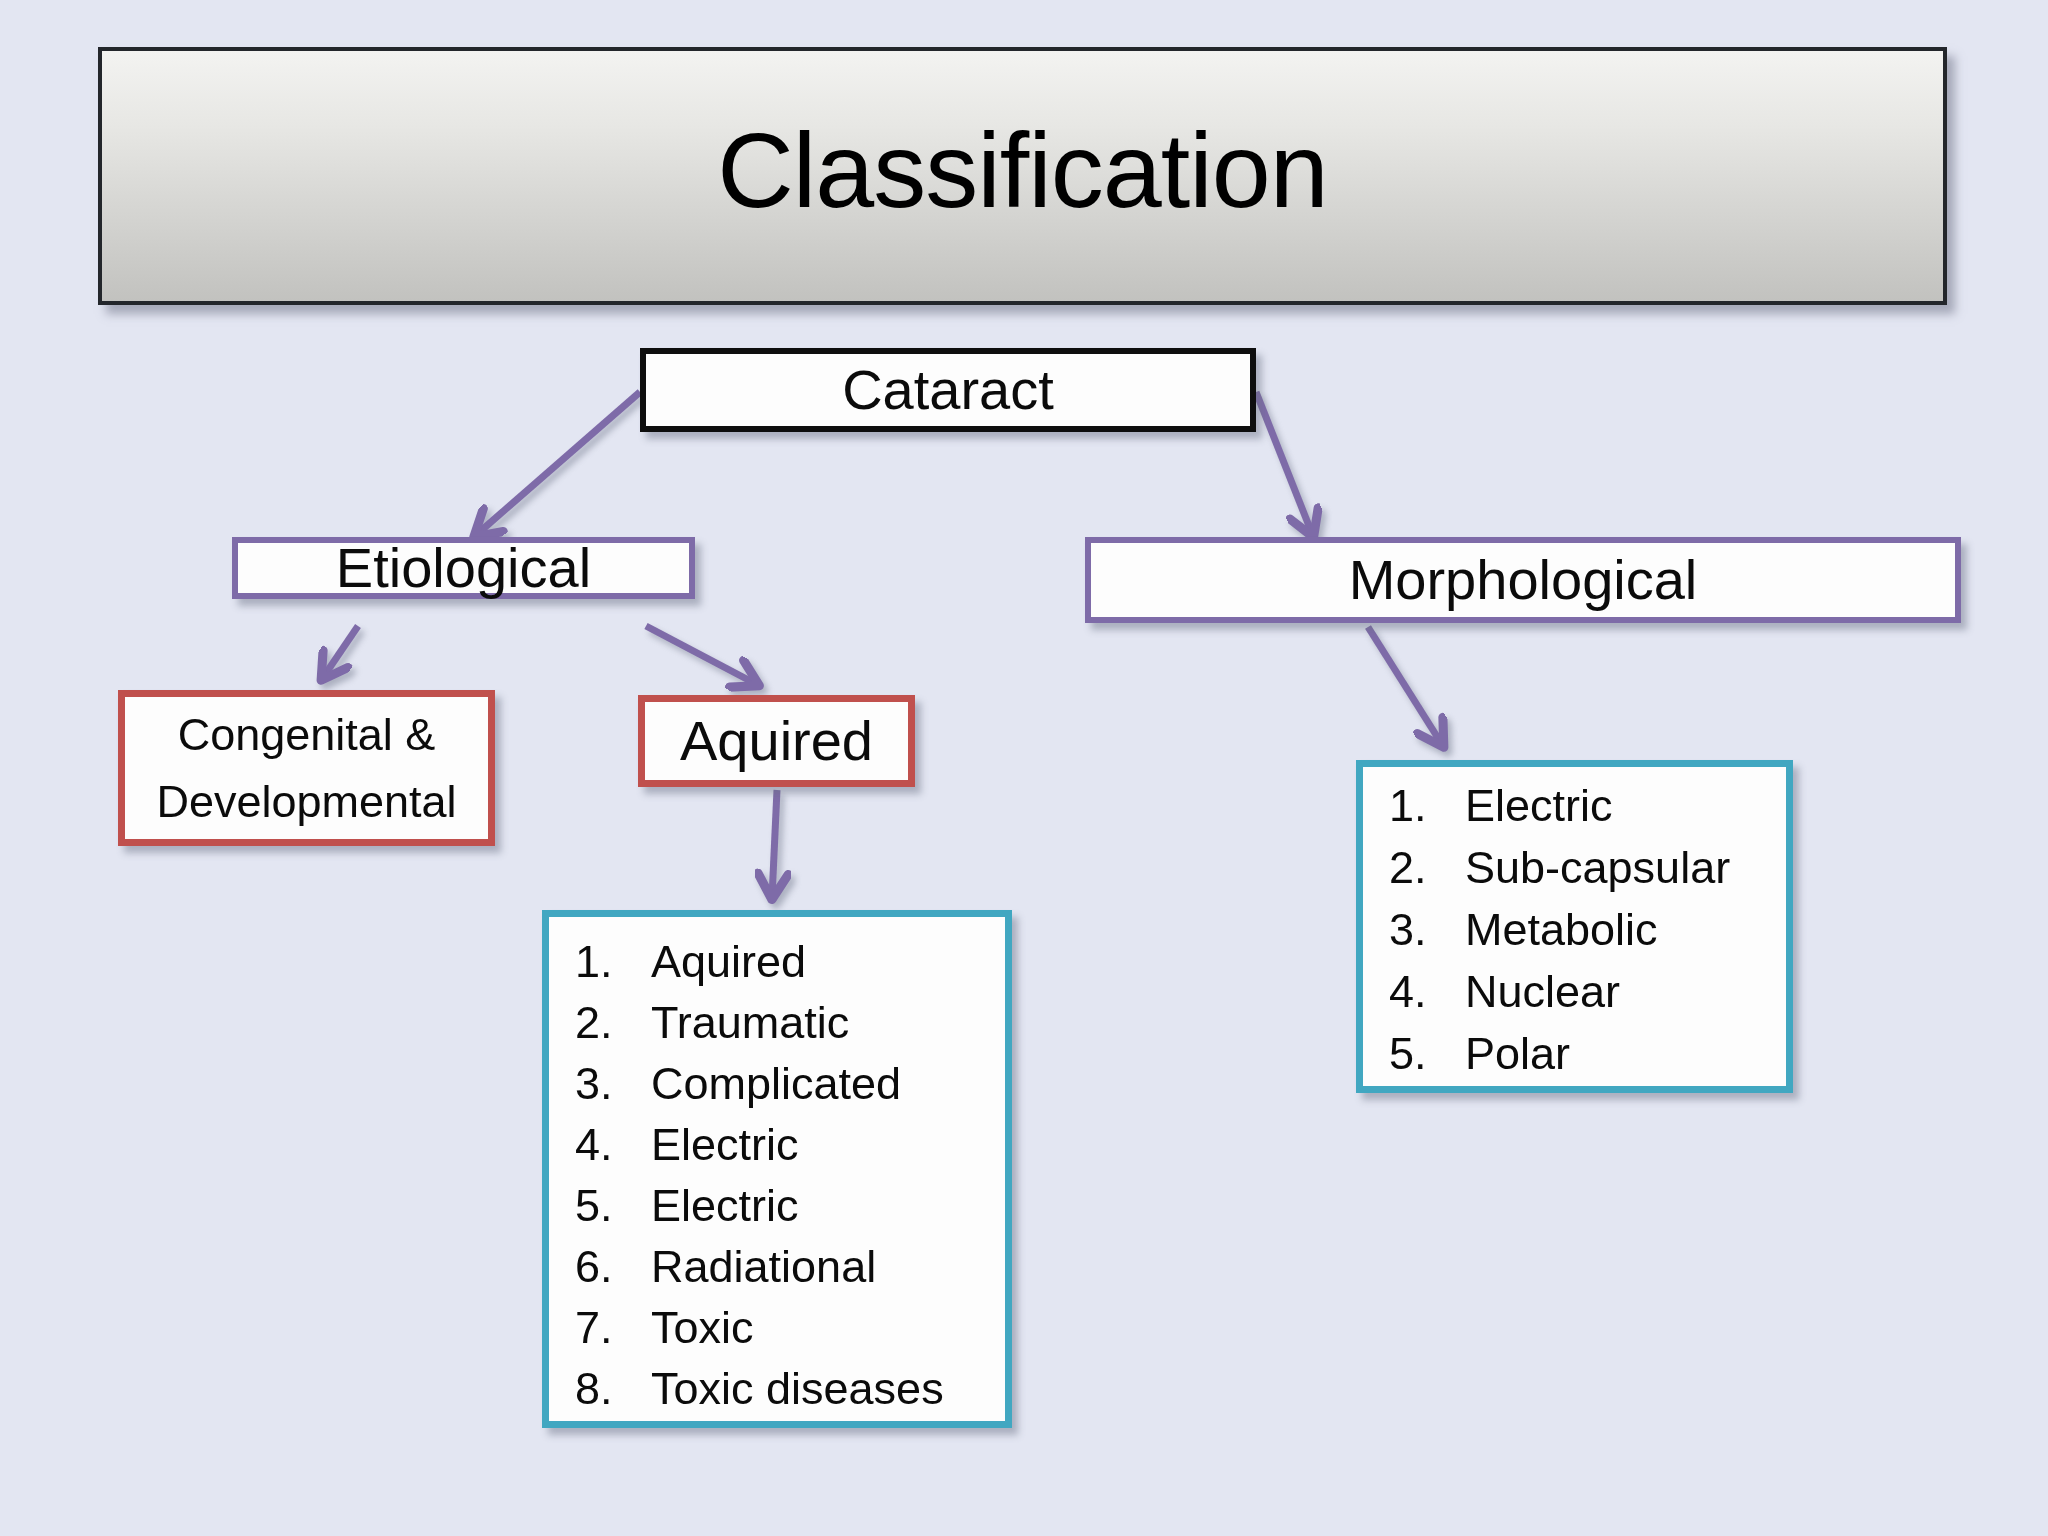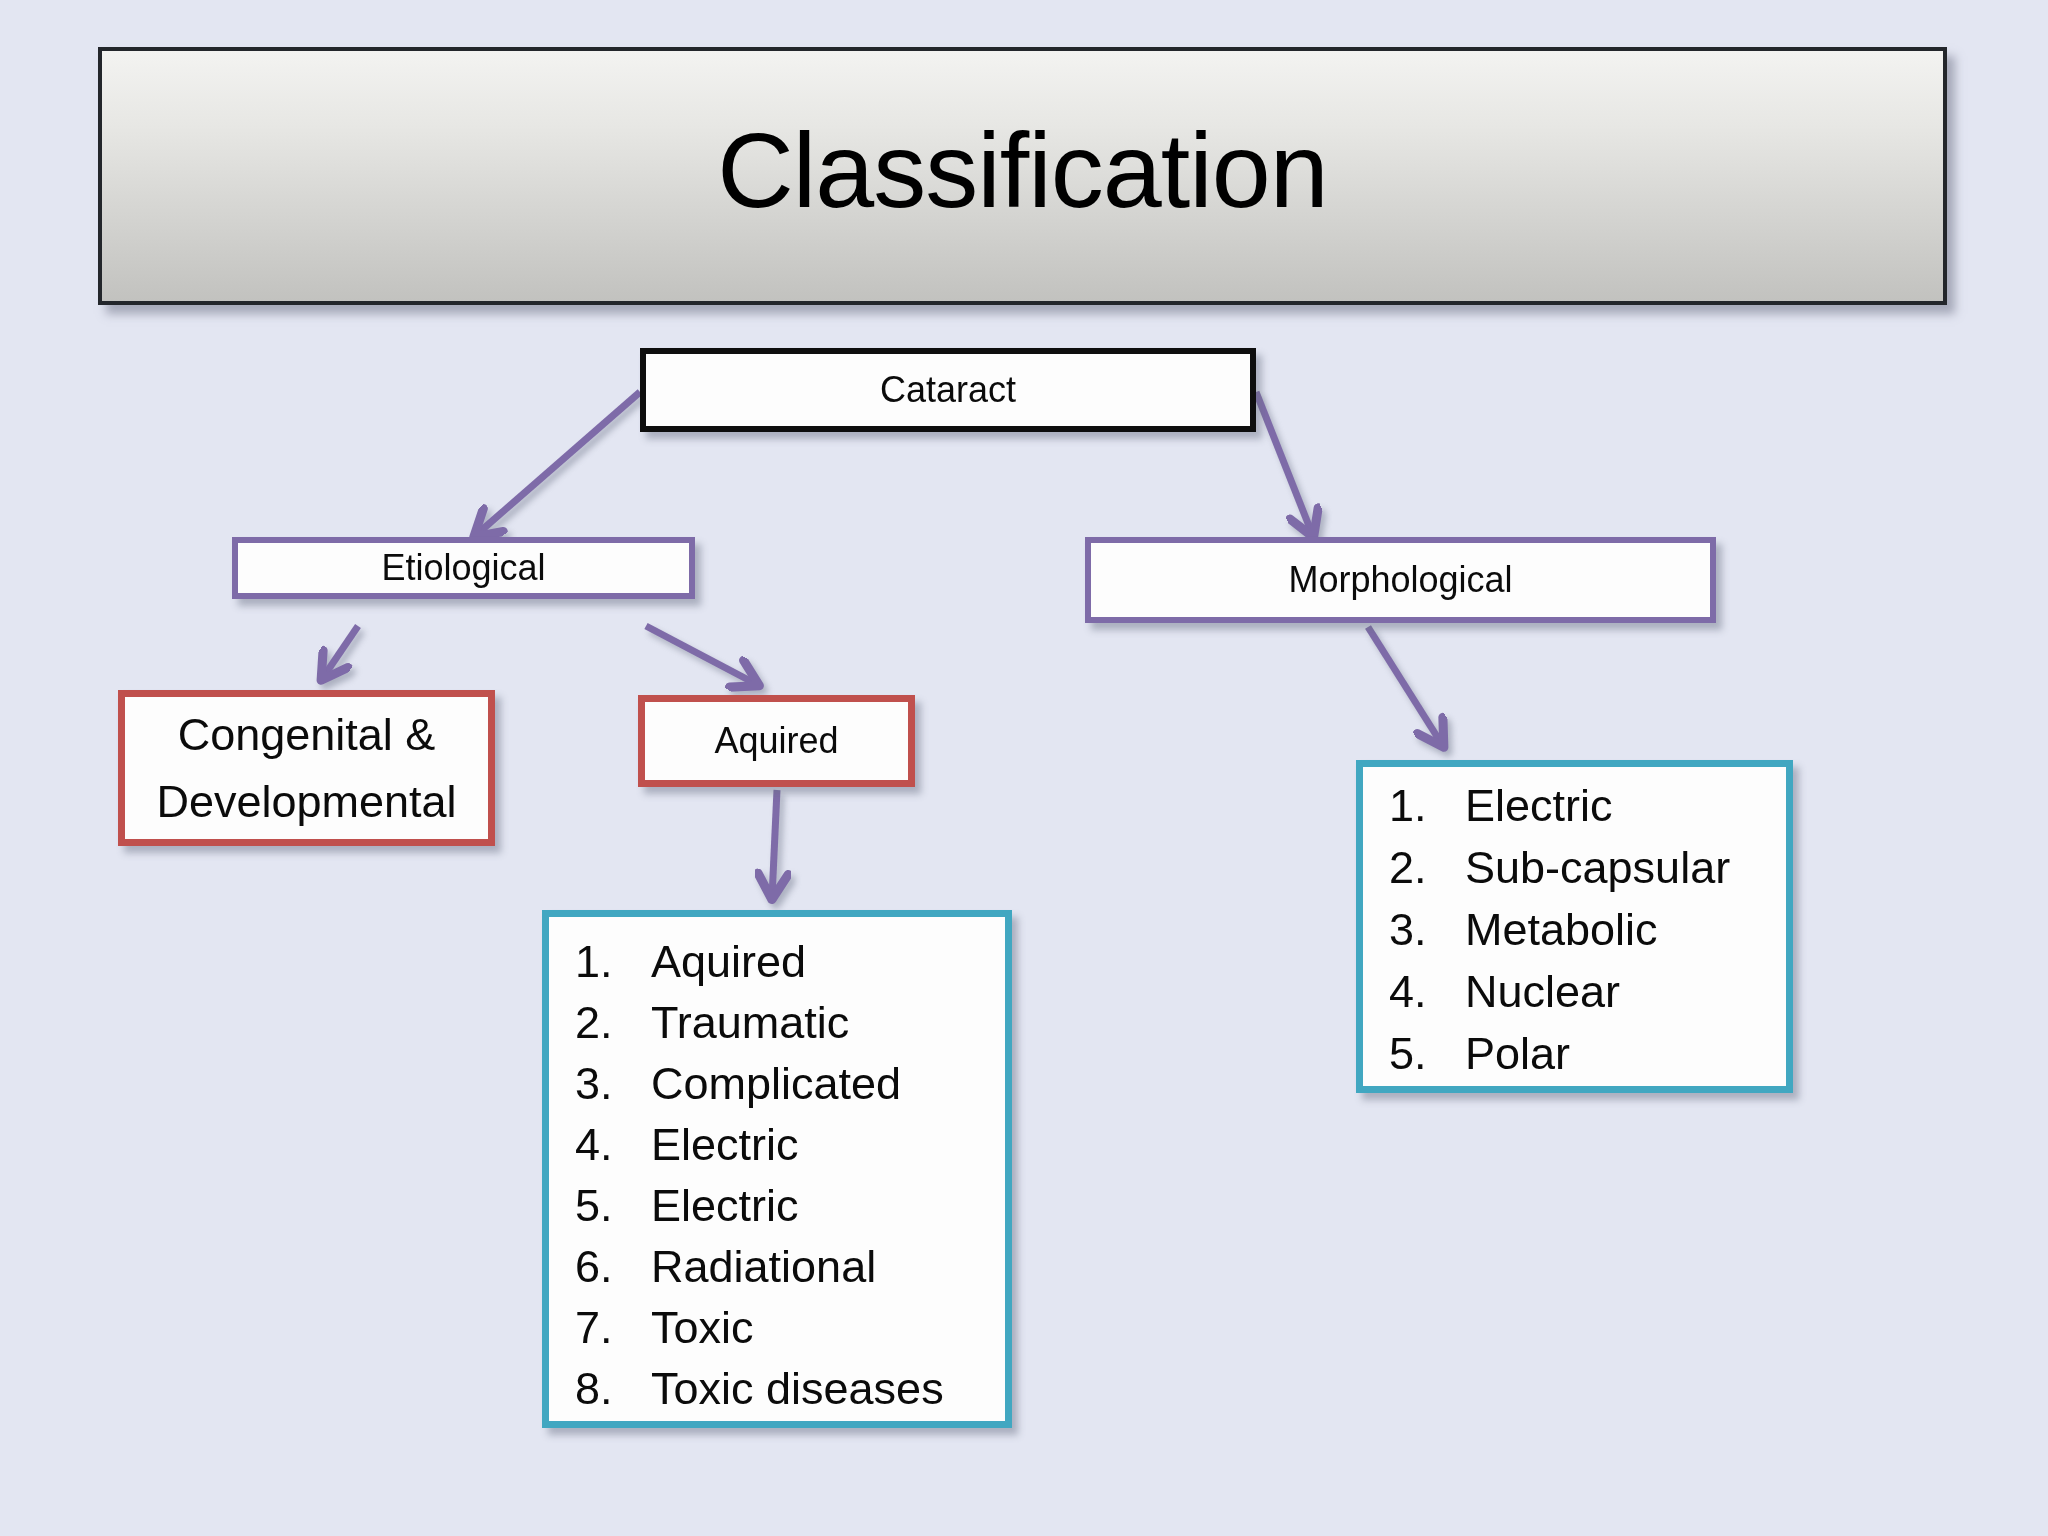--- a/index.html
+++ b/index.html
@@ -22,29 +22,29 @@
   }
   .banner .title{
     font-size:106px;letter-spacing:-1px;color:#000;
     transform:translateY(-6px);
   }
   
   .node{
     position:absolute;background:#fdfdfd;box-sizing:border-box;
     display:flex;align-items:center;justify-content:center;
     box-shadow:6px 7px 7px rgba(105,110,130,.45);
-    font-size:36px;line-height:1.1;text-align:center;color:#0b0b0b;
+    font-size:56px;line-height:1.1;text-align:center;color:#0b0b0b;
   }
   .b-black {border:6px solid #0e0e0e;}
   .b-purple{border:6px solid #7e6ba8;}
   .b-red   {border:7px solid #c0504d;}
 
   #node-cataract     {left:640px; top:348px; width:616px; height:84px;}
   #node-etiological  {left:232px; top:537px; width:463px; height:62px;}
-  #node-morphological{left:1085px;top:537px; width:631px; height:86px;}
+  #node-morphological{left:1085px;top:537px; width:876px; height:86px;}
   #node-congenital   {left:118px; top:690px; width:377px; height:156px;
                       flex-direction:column;font-size:45px;line-height:1.5;}
   #node-acquired     {left:638px; top:695px; width:277px; height:92px;}
 
   
   .listbox{
     position:absolute;background:#fdfdfd;box-sizing:border-box;
     border:7px solid #41a7c1;
     box-shadow:6px 7px 7px rgba(105,110,130,.45);
     padding:14px 10px 0 26px;

